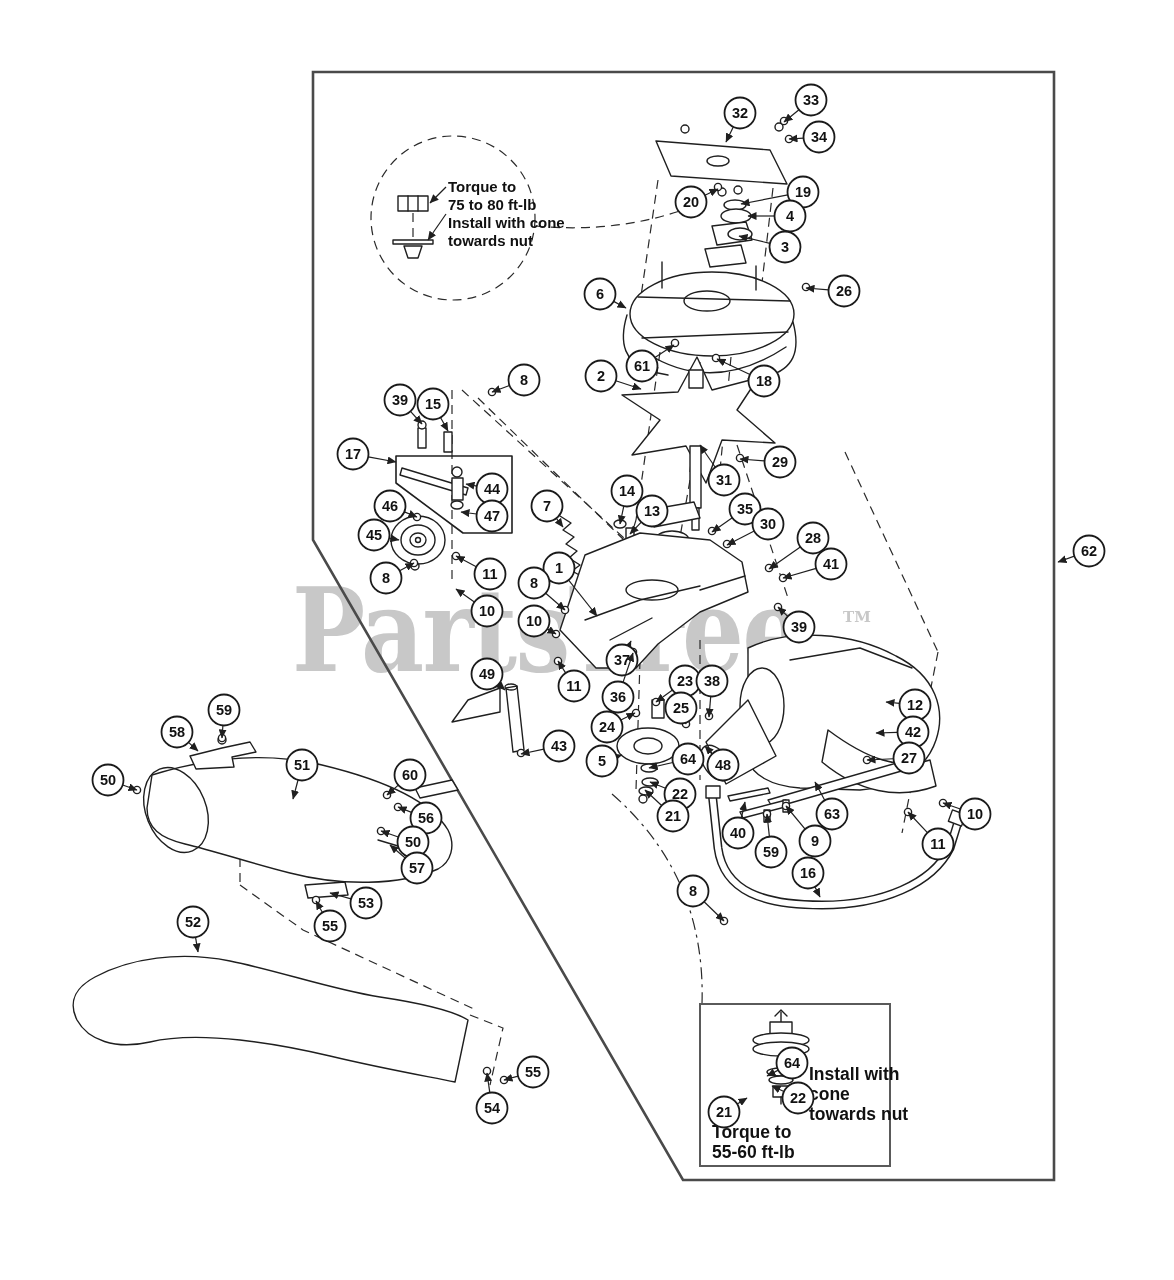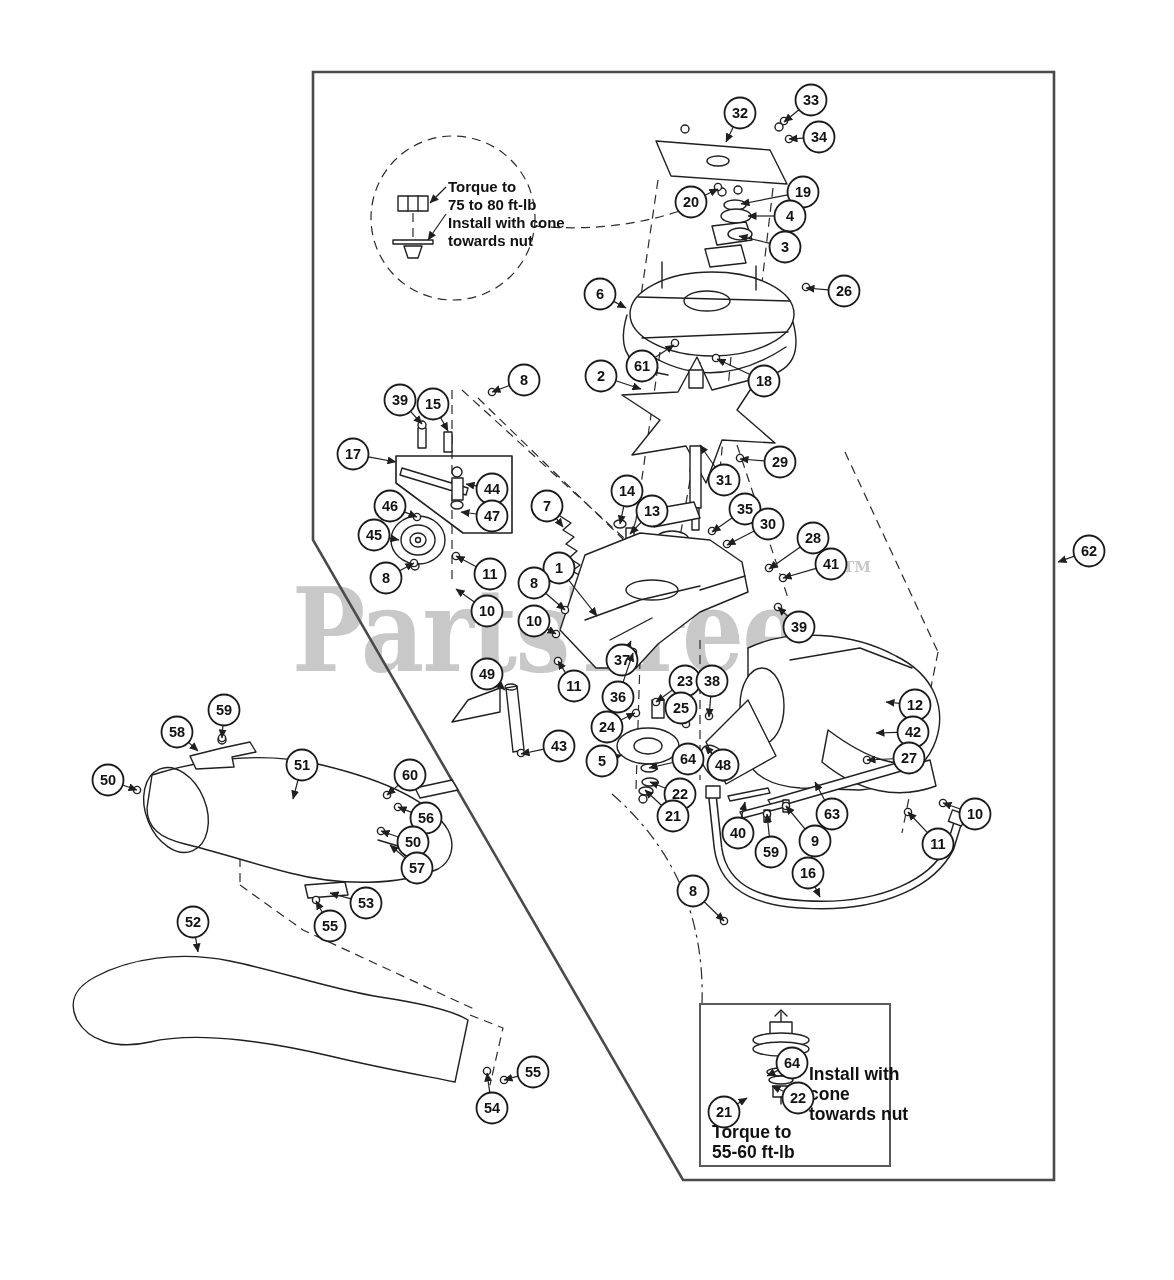--- a/index.html
+++ b/index.html
@@ -2,21 +2,21 @@
 <html><head>
 <meta charset="utf-8">
 <style>
   html,body{margin:0;padding:0;background:#ffffff;}
   #stage{position:relative;width:1174px;height:1280px;background:#fff;overflow:hidden;
          font-family:"Liberation Sans", sans-serif;}
   #watermark{position:absolute;left:292px;top:572px;font-family:"DejaVu Serif", serif;
              font-weight:bold;font-size:116px;line-height:1;color:#c8c8c8;
              transform:scaleX(0.84);transform-origin:left top;letter-spacing:-2px;
              white-space:nowrap;z-index:1;}
-  #watermark-tm{position:absolute;left:843px;top:558px;font-family:"DejaVu Serif", serif;
+  #watermark-tm{position:absolute;left:843px;top:608px;font-family:"DejaVu Serif", serif;
              font-weight:bold;font-size:15px;color:#c8c8c8;z-index:1;}
   svg#diagram{position:absolute;left:0;top:0;z-index:2;}
   .ln{stroke:#1f1f1f;stroke-width:1.4;fill:none;stroke-linejoin:round;stroke-linecap:round;}
   .lnf{stroke:#1f1f1f;stroke-width:1.4;fill:#ffffff;stroke-linejoin:round;}
   .dash{stroke:#2a2a2a;stroke-width:1.2;fill:none;stroke-dasharray:9 6;}
   .dashdot{stroke:#2a2a2a;stroke-width:1.2;fill:none;stroke-dasharray:12 5 3 5;}
   .frame{stroke:#4a4a4a;stroke-width:2.6;fill:none;}
   .detailbox{stroke:#5a5a5a;stroke-width:2;fill:none;}
   .leader{stroke:#1f1f1f;stroke-width:1.2;fill:none;}
   .callout-circle{fill:#ffffff;stroke:#1a1a1a;stroke-width:1.8;}

